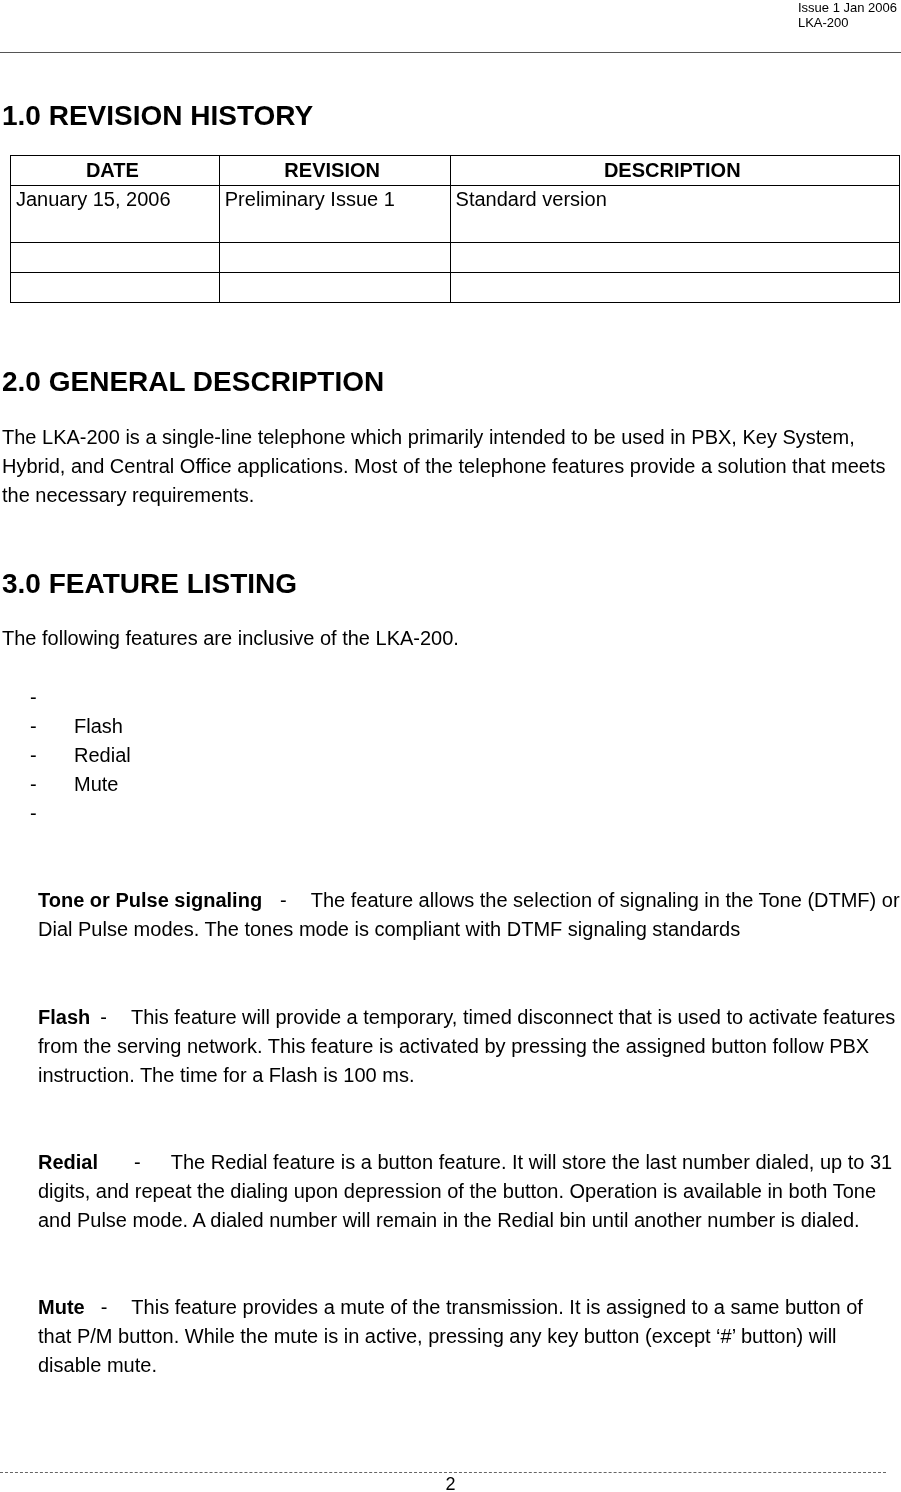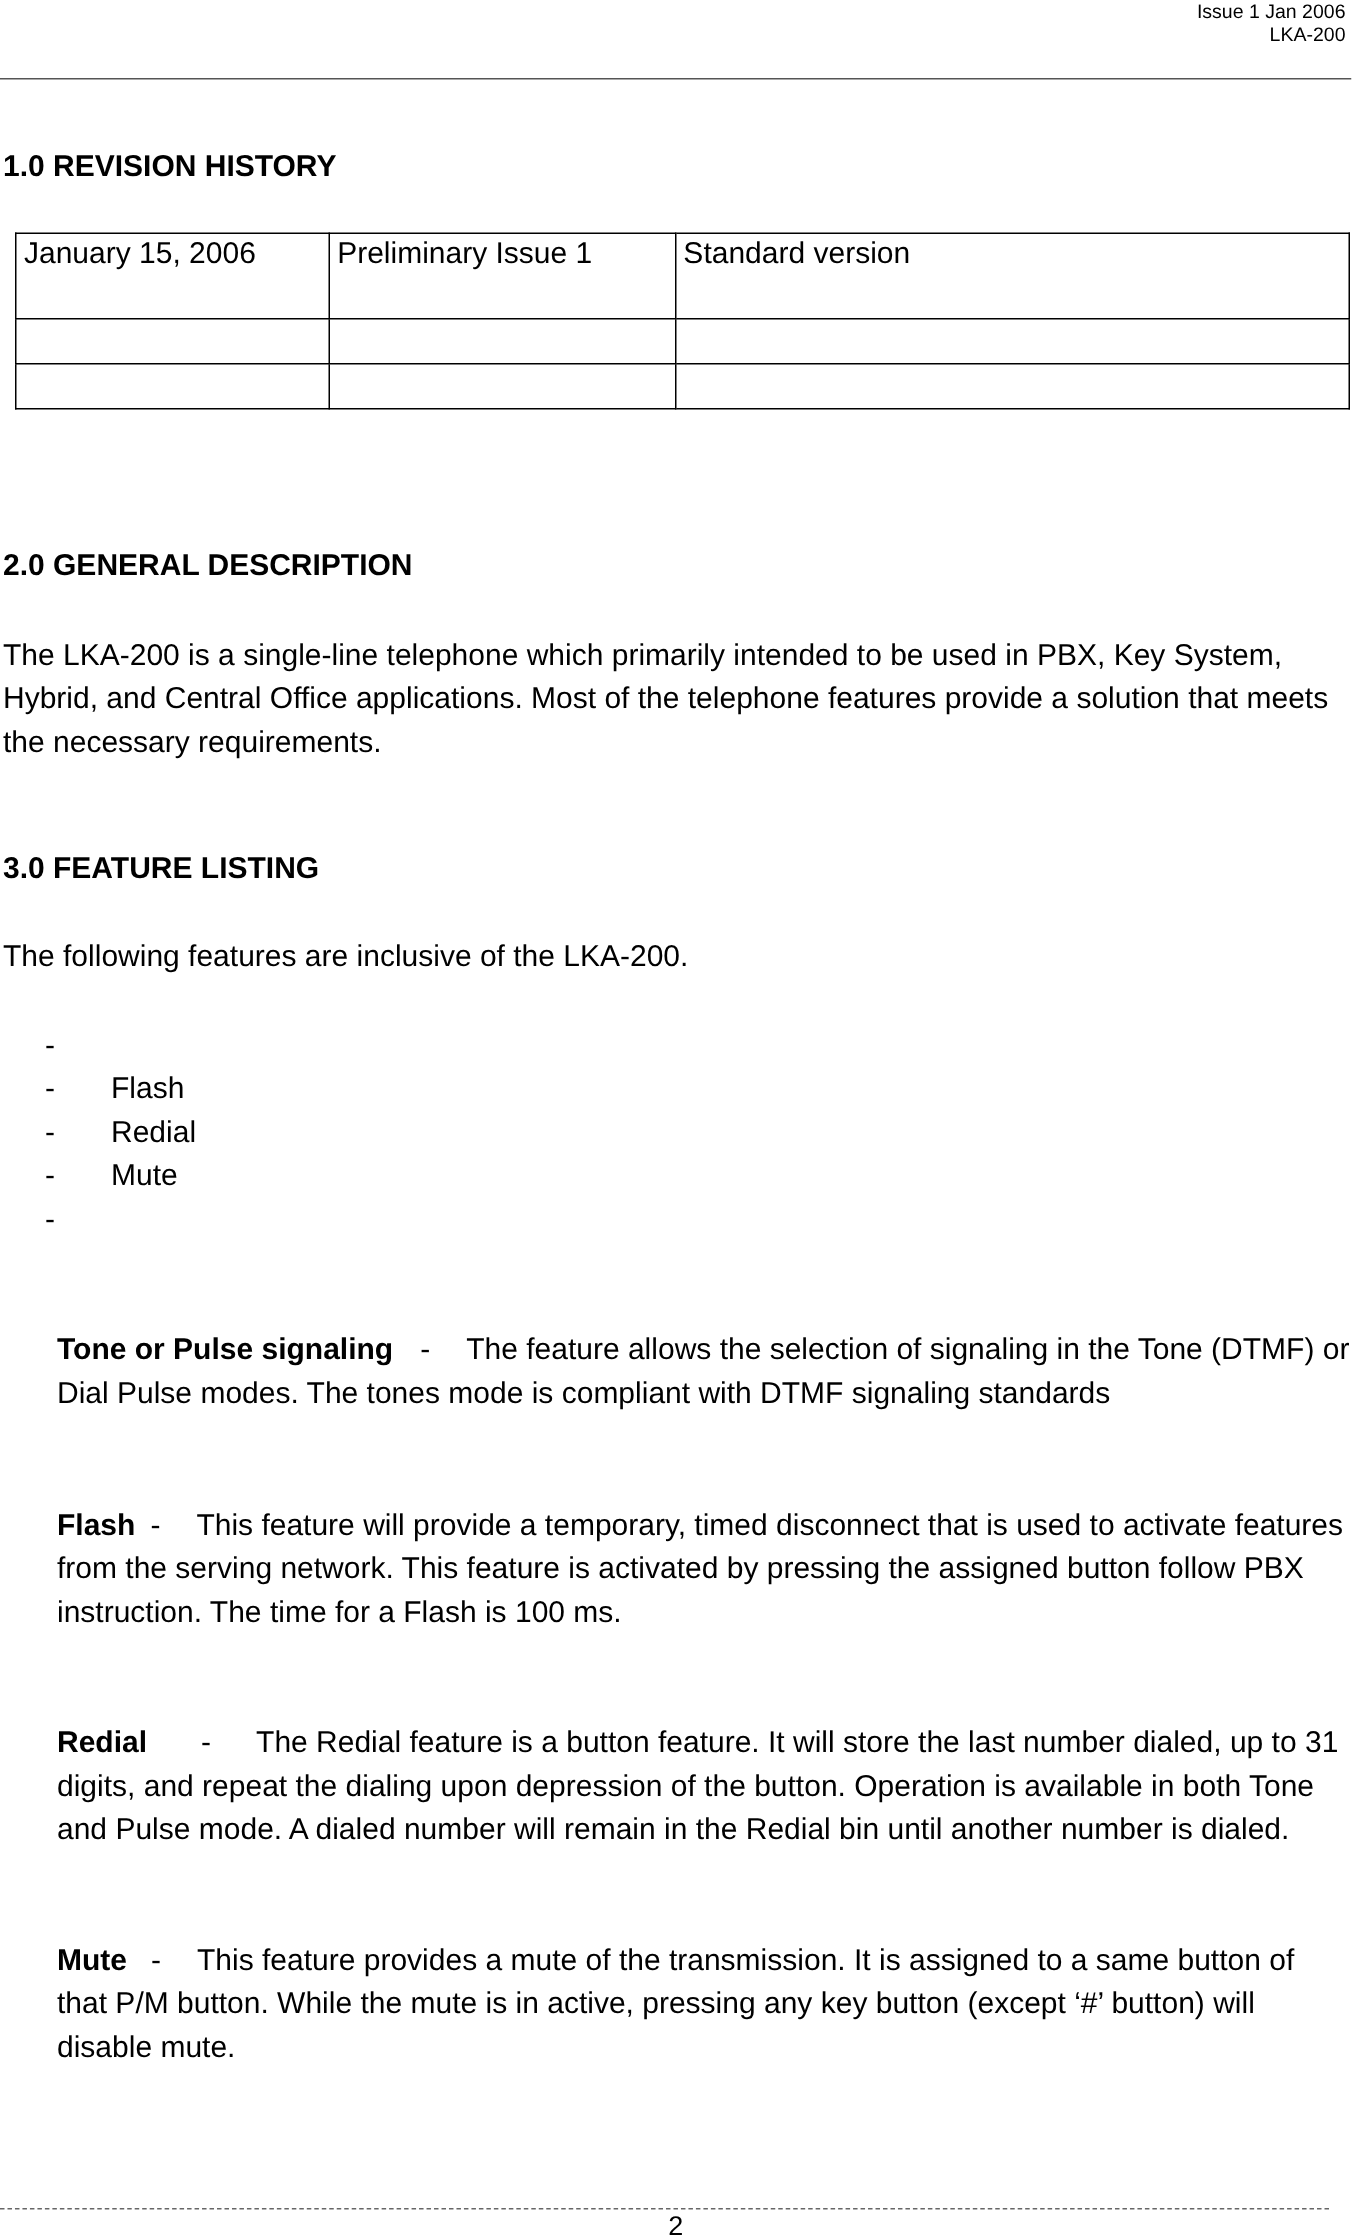--- a/index.html
+++ b/index.html
@@ -1,23 +1,23 @@
 <!DOCTYPE html>
 <html><head>
 <meta charset="utf-8">
 <style>
   html, body { margin: 0; padding: 0; background: #ffffff; }
   body {
     width: 901px; height: 1492px; position: relative; overflow: hidden;
     font-family: "Liberation Sans", sans-serif; color: #000;
   }
   .abs { position: absolute; }
-  .hdr { right: 4px; text-align: right; font-size: 13px; line-height: 15px; }
+  .hdr { right: 4px; text-align: left; font-size: 13px; line-height: 15px; }
   .rule { left: 0; width: 901px; border-top: 1px solid #555; }
-  .h1 { left: 2px; font-size: 20px; font-weight: bold; }
+  .h1 { left: 2px; font-size: 28px; font-weight: bold; }
   .para { left: 2px; width: 898px; font-size: 20px; line-height: 29px; }
   table.rev {
     position: absolute; left: 10px; top: 155px; width: 890px;
     border-collapse: collapse; font-size: 20px;
   }
   table.rev th, table.rev td {
     border: 1px solid #000; vertical-align: top; padding: 0 10px 0 5px;
   }
   table.rev th { font-weight: bold; text-align: center; height: 29px; line-height: 29px; }
   table.rev td { line-height: 27px; height: 29px; }
@@ -41,20 +41,25 @@
 
 <div class="abs h1" style="top:100px;">1.0 REVISION HISTORY</div>
 
 <table class="rev">
   <colgroup>
     <col style="width:209px">
     <col style="width:231px">
     <col style="width:450px">
   </colgroup>
   <tbody>
+      <tr>
+    <th>DATE</th>
+    <th>REVISION</th>
+    <th>DESCRIPTION</th>
+  </tr>
   <tr class="r1">
     <td><span>January 15, 2006</span></td>
     <td><span>Preliminary Issue 1</span></td>
     <td><span>Standard version</span></td>
   </tr>
   <tr>
     <td></td>
     <td></td>
     <td></td>
   </tr>

